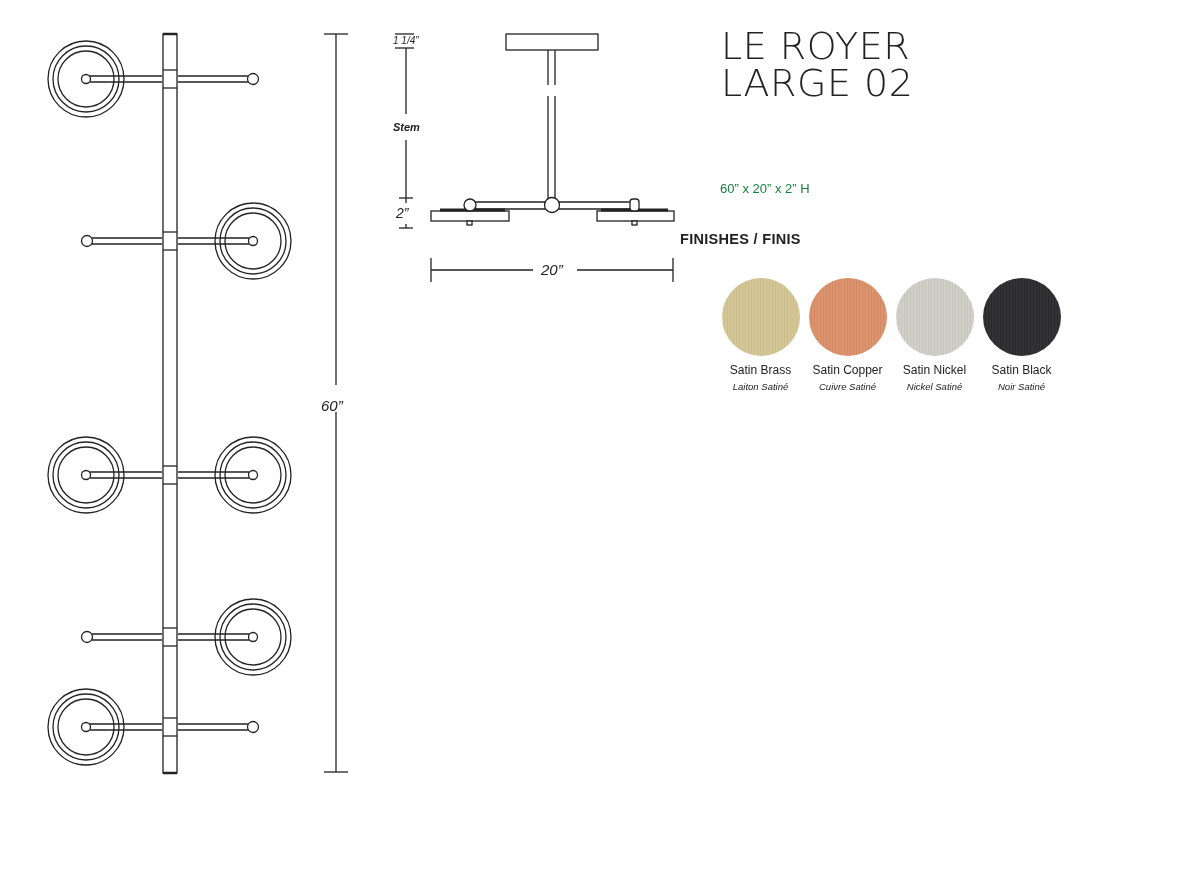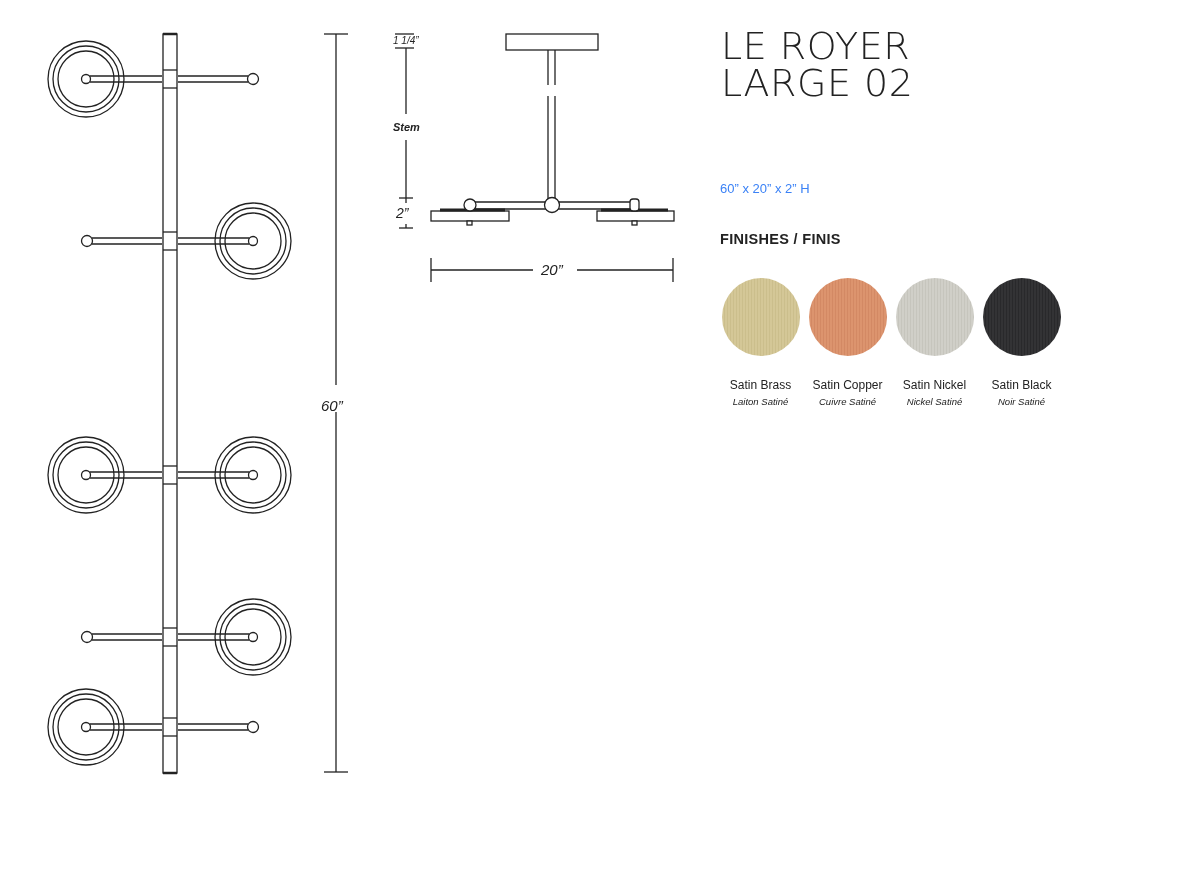--- a/index.html
+++ b/index.html
@@ -1,24 +1,24 @@
 <!DOCTYPE html>
 <html><head>
 <meta charset="utf-8">
 <style>
   html, body { margin:0; padding:0; background:#ffffff; }
   body { width:1182px; height:886px; position:relative; overflow:hidden; font-family:"Liberation Sans", sans-serif; color:#222; }
   svg { position:absolute; left:0; top:0; }
   .title { position:absolute; left:721px; top:28px; font-family:"DejaVu Sans", sans-serif; font-weight:300; font-size:38px; line-height:37px; letter-spacing:0.5px; color:#222; }
-  .dims { position:absolute; left:720px; top:181px; font-size:13px; color:#3b82f6; }
-  .finishes-h { position:absolute; left:720px; top:231px; font-size:14.5px; font-weight:bold; letter-spacing:0.3px; color:#222; }
+  .dims { position:absolute; left:720px; top:181px; font-size:13px; color:#15803d; }
+  .finishes-h { position:absolute; left:680px; top:231px; font-size:14.5px; font-weight:bold; letter-spacing:0.3px; color:#222; }
   .swatches { position:absolute; left:717px; top:278px; display:flex; }
   .swatch { width:87px; display:flex; flex-direction:column; align-items:center; }
   .swatch .disc { width:78px; height:78px; border-radius:50%; background-size:3px 100%; }
-  .swatch .en { margin-top:22px; font-size:12px; color:#222; }
+  .swatch .en { margin-top:7px; font-size:12px; color:#222; }
   .swatch .fr { margin-top:4px; font-size:9.5px; font-style:italic; color:#222; }
   .dimlbl { position:absolute; font-style:italic; color:#222; }
 </style>
 </head>
 <body>
 
 <svg width="1182" height="886" viewBox="0 0 1182 886" fill="none" stroke="#222" stroke-width="1.3">
 
   <g>
     <rect x="163" y="34" width="14" height="739" fill="#fff"></rect>

